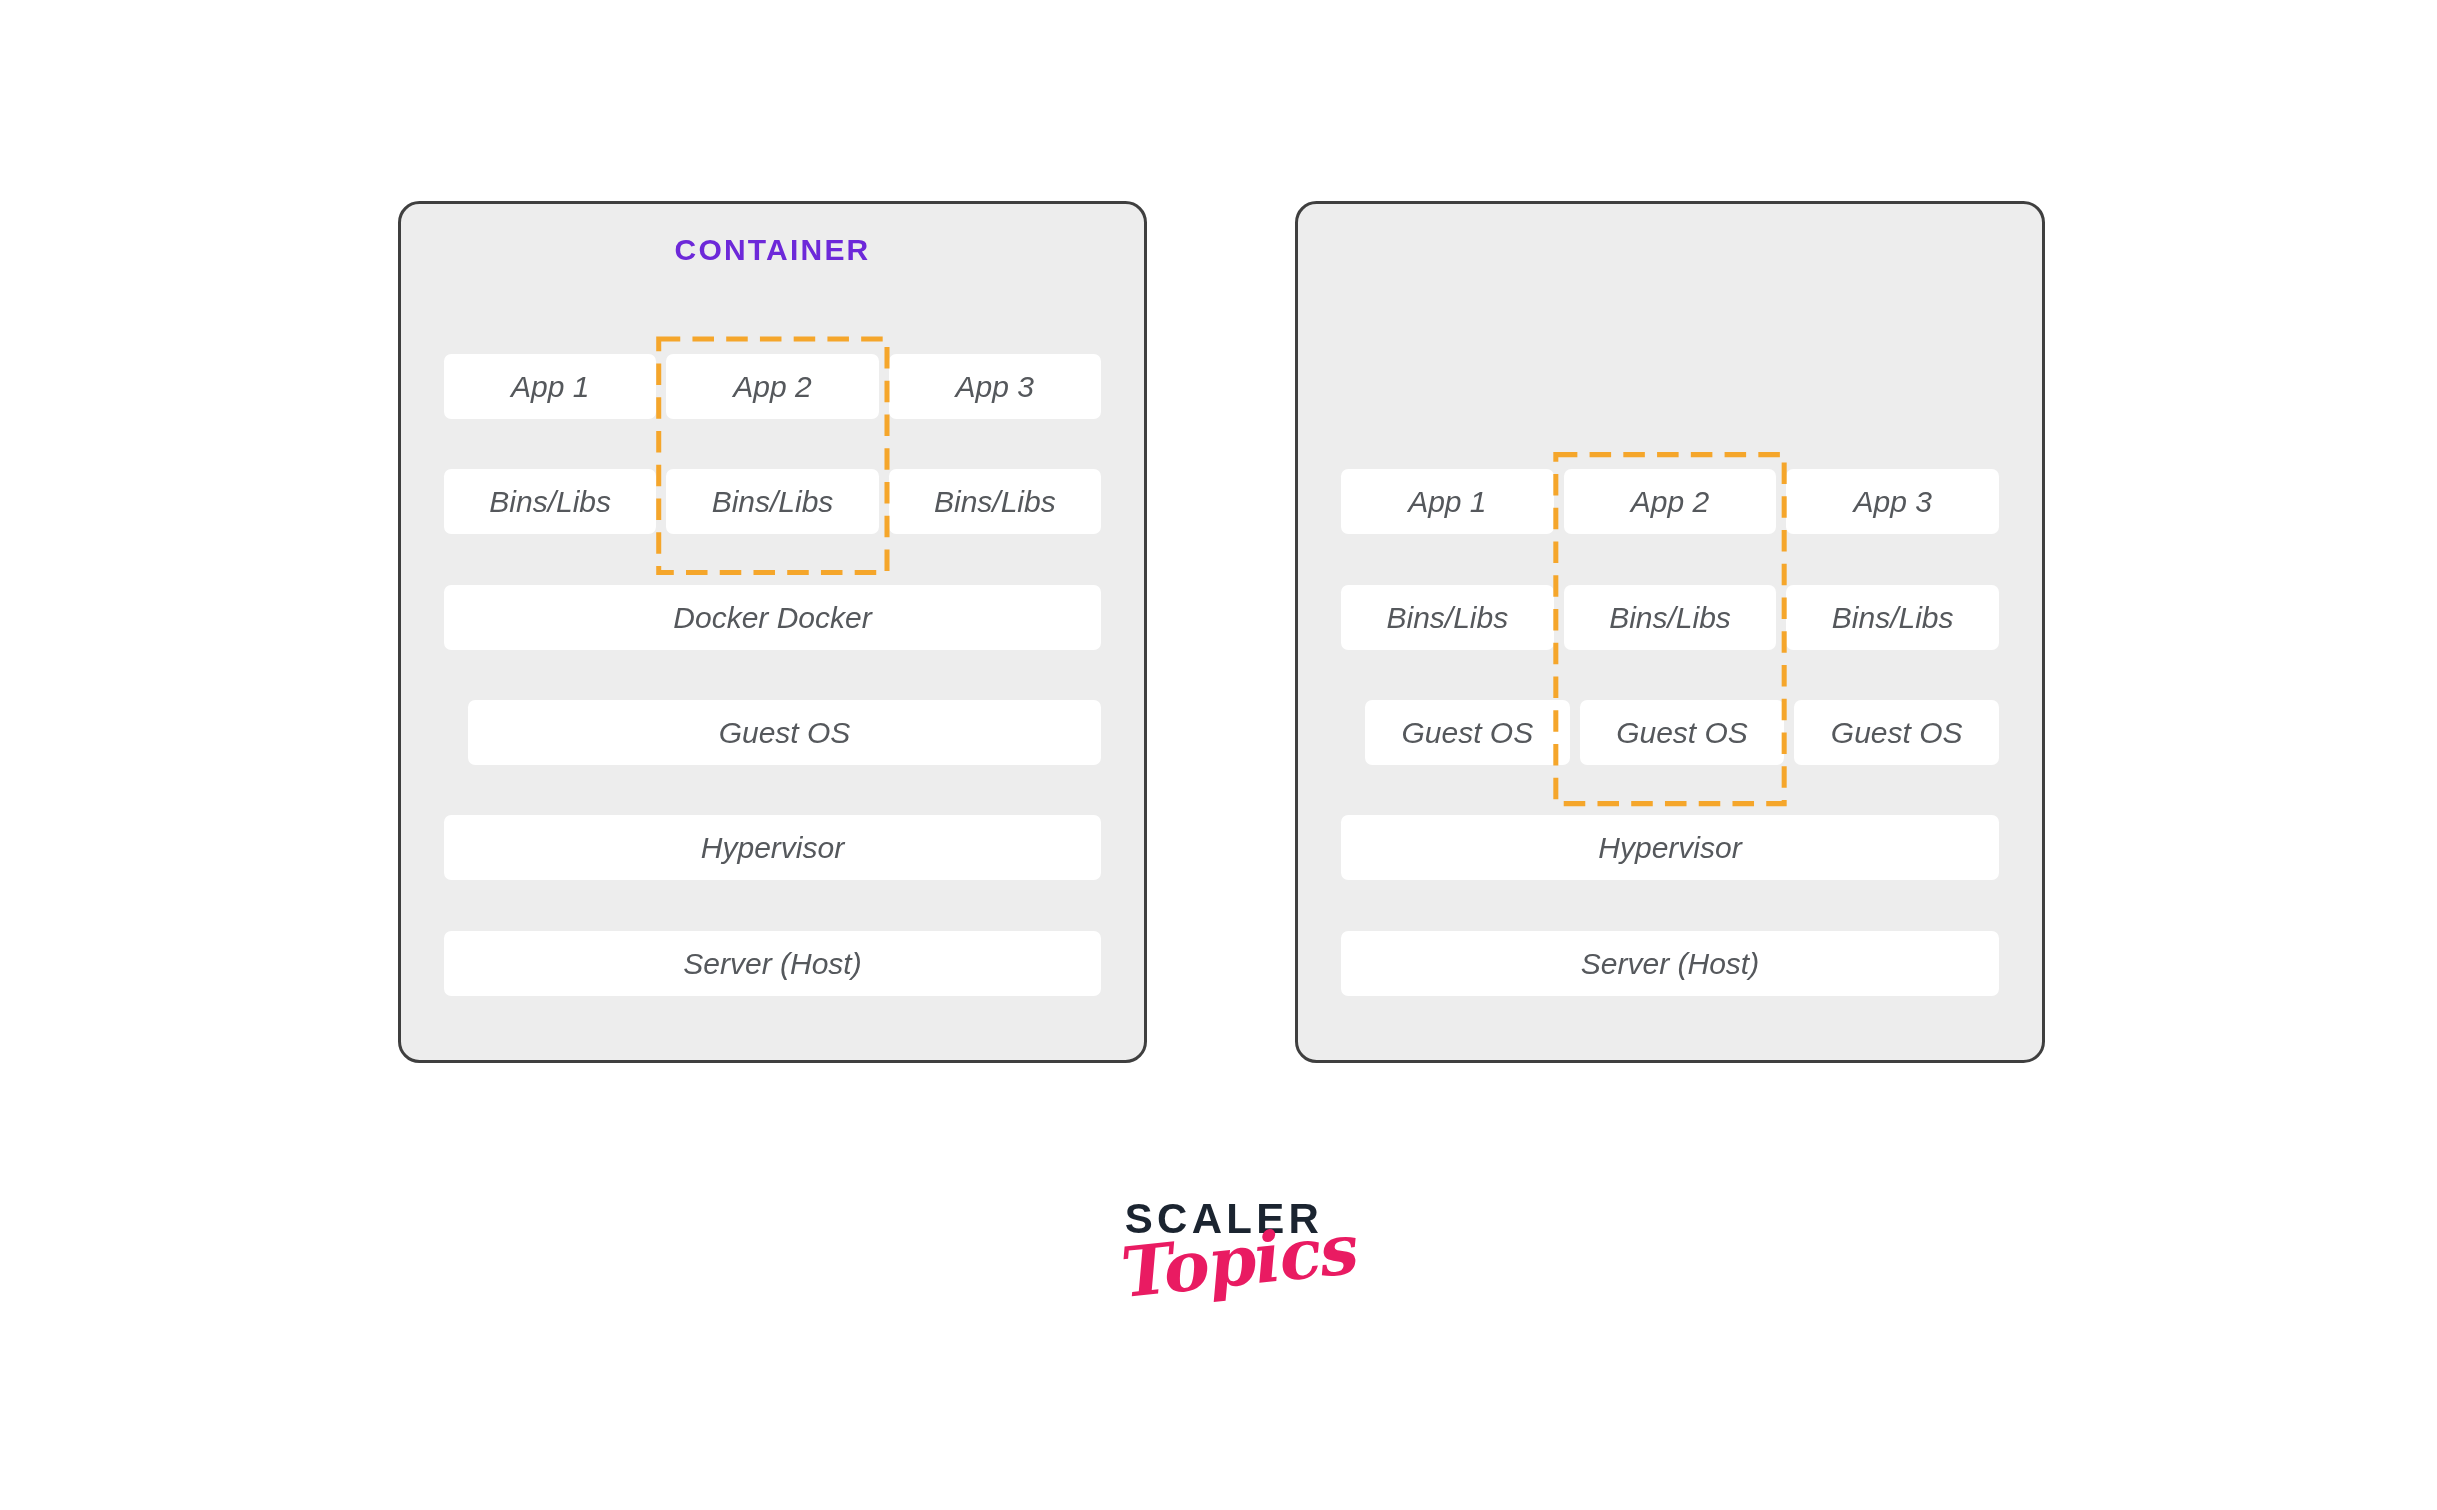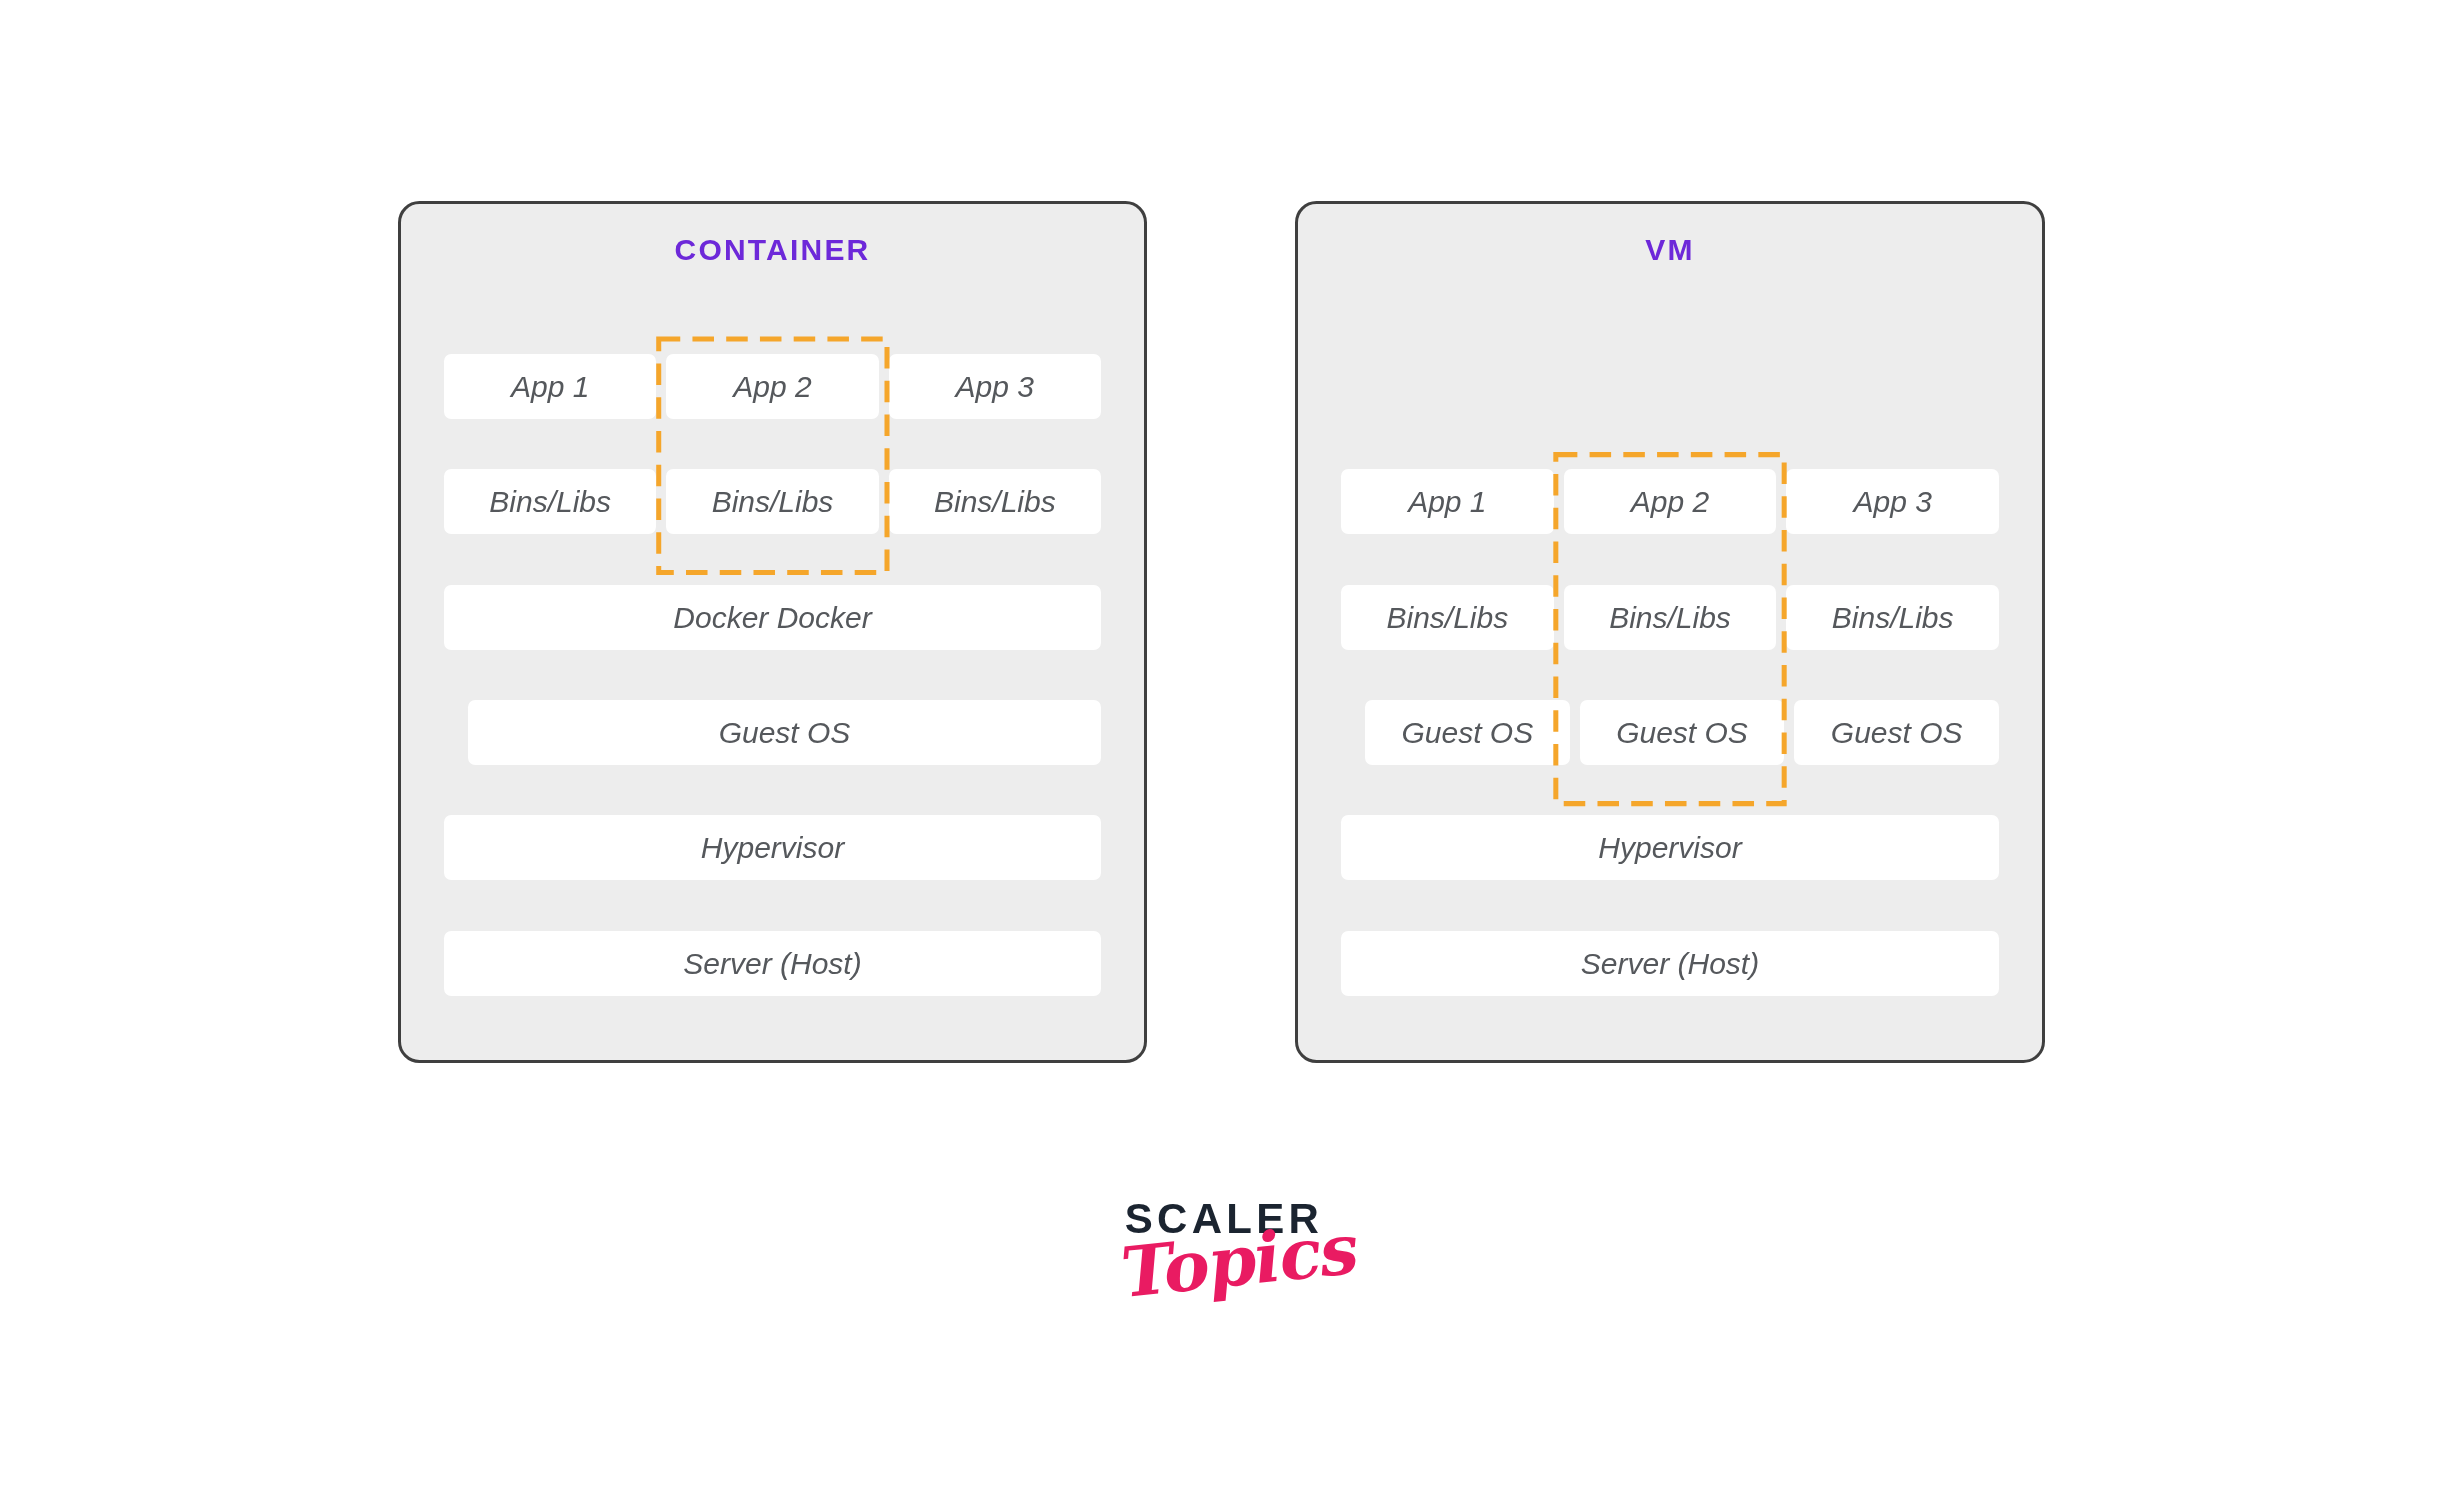--- a/index.html
+++ b/index.html
@@ -136,21 +136,20 @@
     <div class="row full r6">
       <div class="cell">Server (Host)</div>
     </div>
 
     <svg class="dash-overlay" width="742" height="854" viewBox="0 0 1035 1192" xmlns="http://www.w3.org/2000/svg">
       <rect x="359" y="188" width="318" height="325" fill="none" stroke="#F5A62B" stroke-width="7" stroke-dasharray="30 17"></rect>
     </svg>
   </section>
 
   <section class="panel vm-panel">
-    <h2 class="panel-title">VM</h2>
 
     <div class="row three r2">
       <div class="cell">App 1</div>
       <div class="cell">App 2</div>
       <div class="cell">App 3</div>
     </div>
 
     <div class="row three r3">
       <div class="cell">Bins/Libs</div>
       <div class="cell">Bins/Libs</div>

